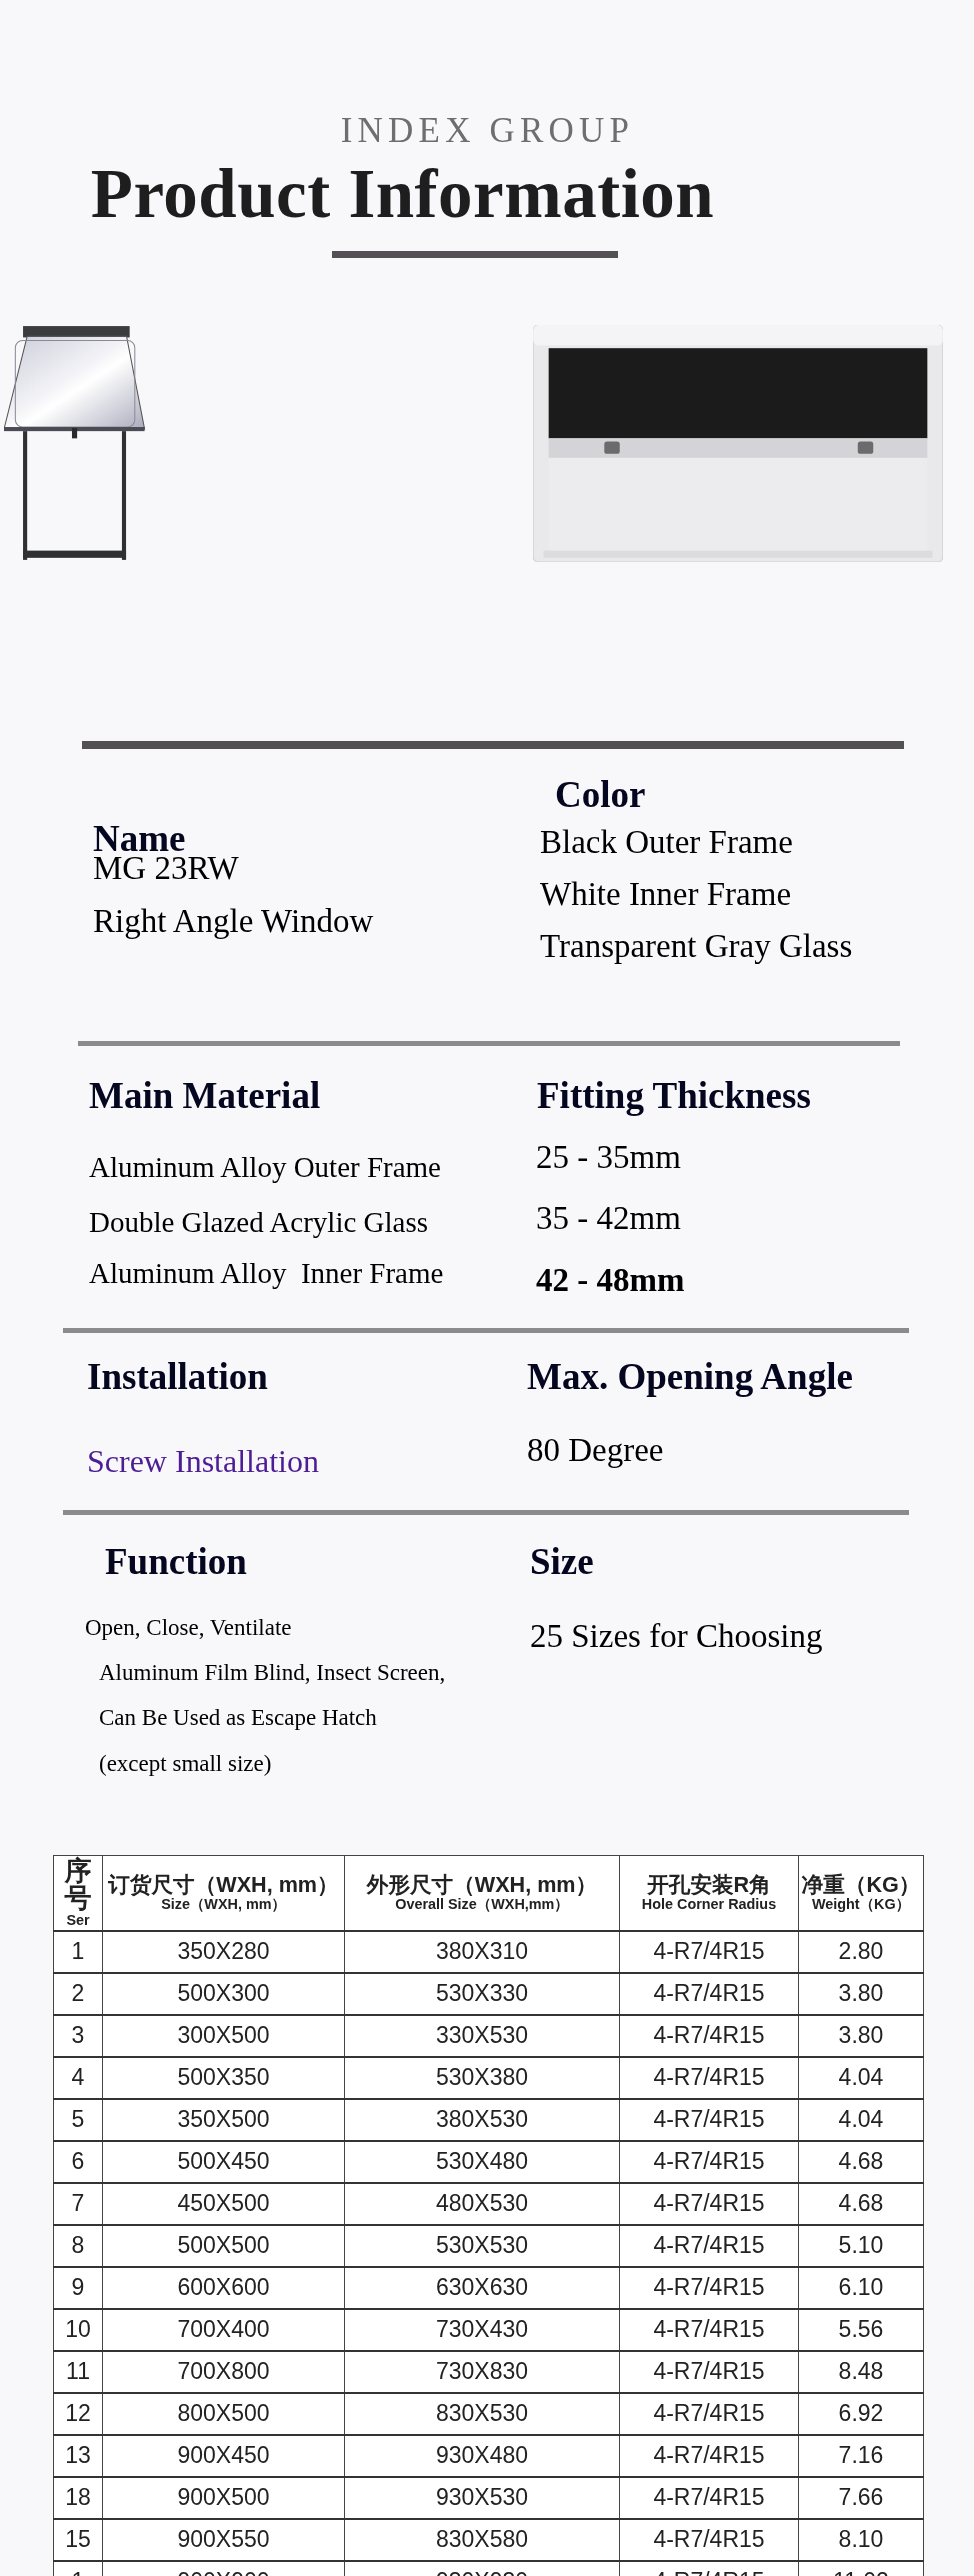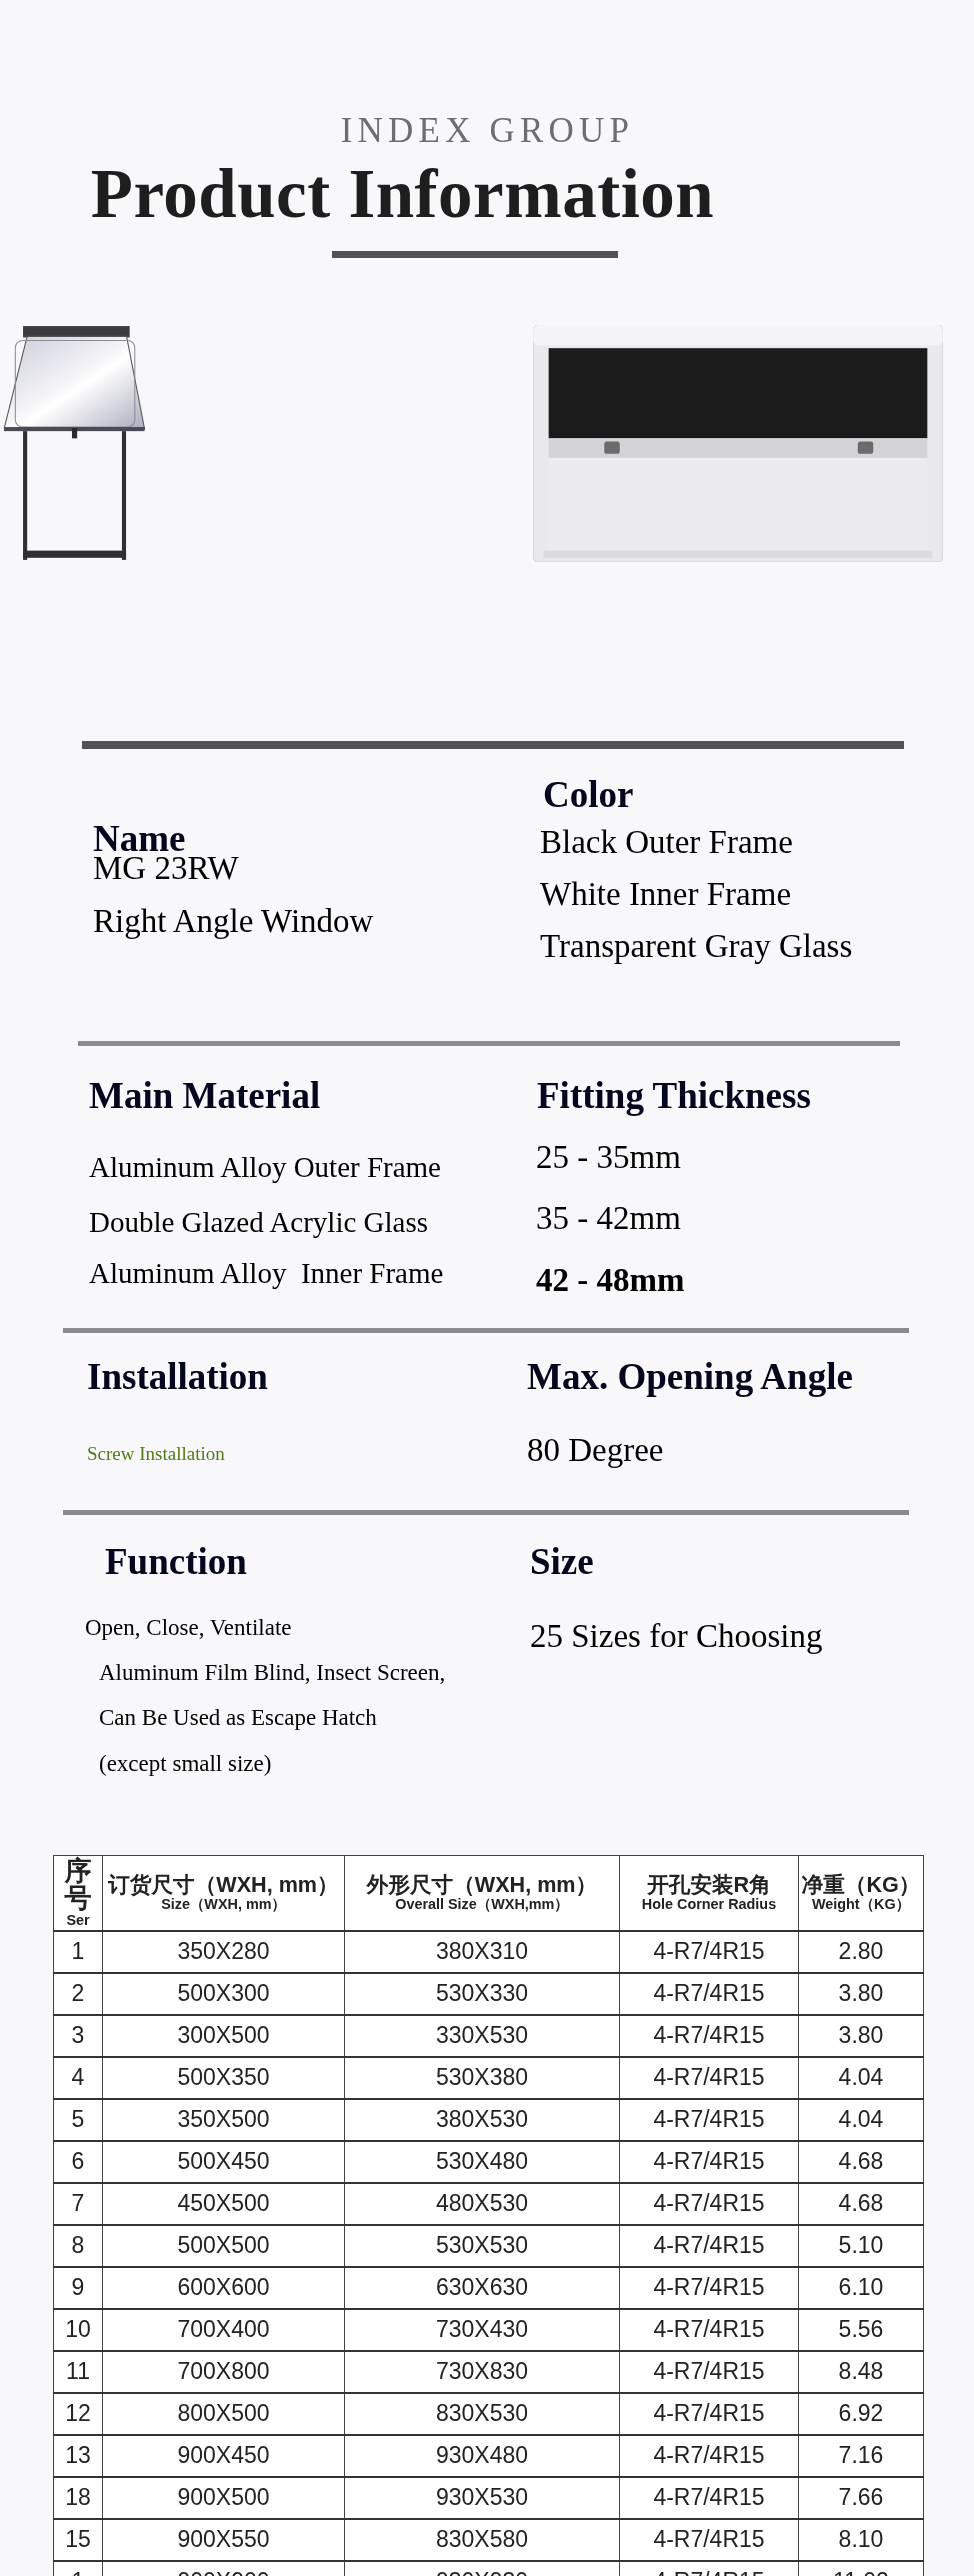--- a/index.html
+++ b/index.html
@@ -17,21 +17,21 @@
   .photo { top: 325px; height: 237px; }
   .photo-left { left: 4.1px; width: 142px; }
   .photo-right { left: 533px; width: 410px; }
 
   
   .rule-dark { height: 8.2px; background: #535156; }
   .rule-gray { height: 5.2px; background: #8b8a8c; }
   .sec-head { font-size: 37px; font-weight: bold; color: #05061f; white-space: nowrap; }
   .val-lg { font-size: 33px; white-space: nowrap; color: #000; }
   .val-md { font-size: 29px; white-space: nowrap; color: #000; }
-  .val-sm { font-size: 19px; white-space: nowrap; color: #4d7c0f; }
+  .val-sm { font-size: 32px; white-space: nowrap; color: #4c1d95; }
   .val-xs { font-size: 23px; white-space: nowrap; color: #000; }
 
   
   .tbl-wrap { left: 53px; top: 1855px; width: 871px; background: #fff; }
   table.spec { border-collapse: collapse; width: 871px; font-family: "Liberation Sans", "DejaVu Sans", sans-serif; color: #222; }
   table.spec th, table.spec td { border: 1px solid #444; text-align: center; }
   table.spec tr.row td { border-top: 2.1px solid #333; height: 42px; font-size: 23px; }
   table.spec th { height: 45px; font-weight: bold; line-height: 1; vertical-align: middle; padding: 2.1px 0; }
   table.spec th .zh { display: block; font-size: 21.6px; }
   table.spec th .en { display: block; font-size: 14.4px; margin-top: 1px; }
@@ -86,21 +86,21 @@
     <rect x="20" y="438" width="755" height="14" fill="#dcdce0"></rect>
   </svg>
 </div>
 
 <div class="abs rule-dark" style="left:82px;top:741px;width:822px;"></div>
 
 <div class="abs sec-head" style="left:93px;top:817px;">Name</div>
 <div class="abs val-lg" style="left:93px;top:850px;">MG 23RW</div>
 <div class="abs val-lg" style="left:93px;top:903px;">Right Angle Window</div>
 
-<div class="abs sec-head" style="left:543px;top:773px;text-align:right;">Color</div>
+<div class="abs sec-head" style="left:555px;top:773px;text-align:right;">Color</div>
 <div class="abs val-lg" style="left:540px;top:824px;">Black Outer Frame</div>
 <div class="abs val-lg" style="left:540px;top:876px;">White Inner Frame</div>
 <div class="abs val-lg" style="left:540px;top:928px;">Transparent Gray Glass</div>
 
 <div class="abs rule-gray" style="left:78px;top:1041px;width:822px;"></div>
 
 <div class="abs sec-head" style="left:89px;top:1074px;">Main Material</div>
 <div class="abs val-md" style="left:89px;top:1151px;">Aluminum Alloy Outer Frame</div>
 <div class="abs val-md" style="left:89px;top:1206px;">Double Glazed Acrylic Glass</div>
 <div class="abs val-md" style="left:89px;top:1257px;white-space:pre;">Aluminum Alloy  Inner Frame</div>

